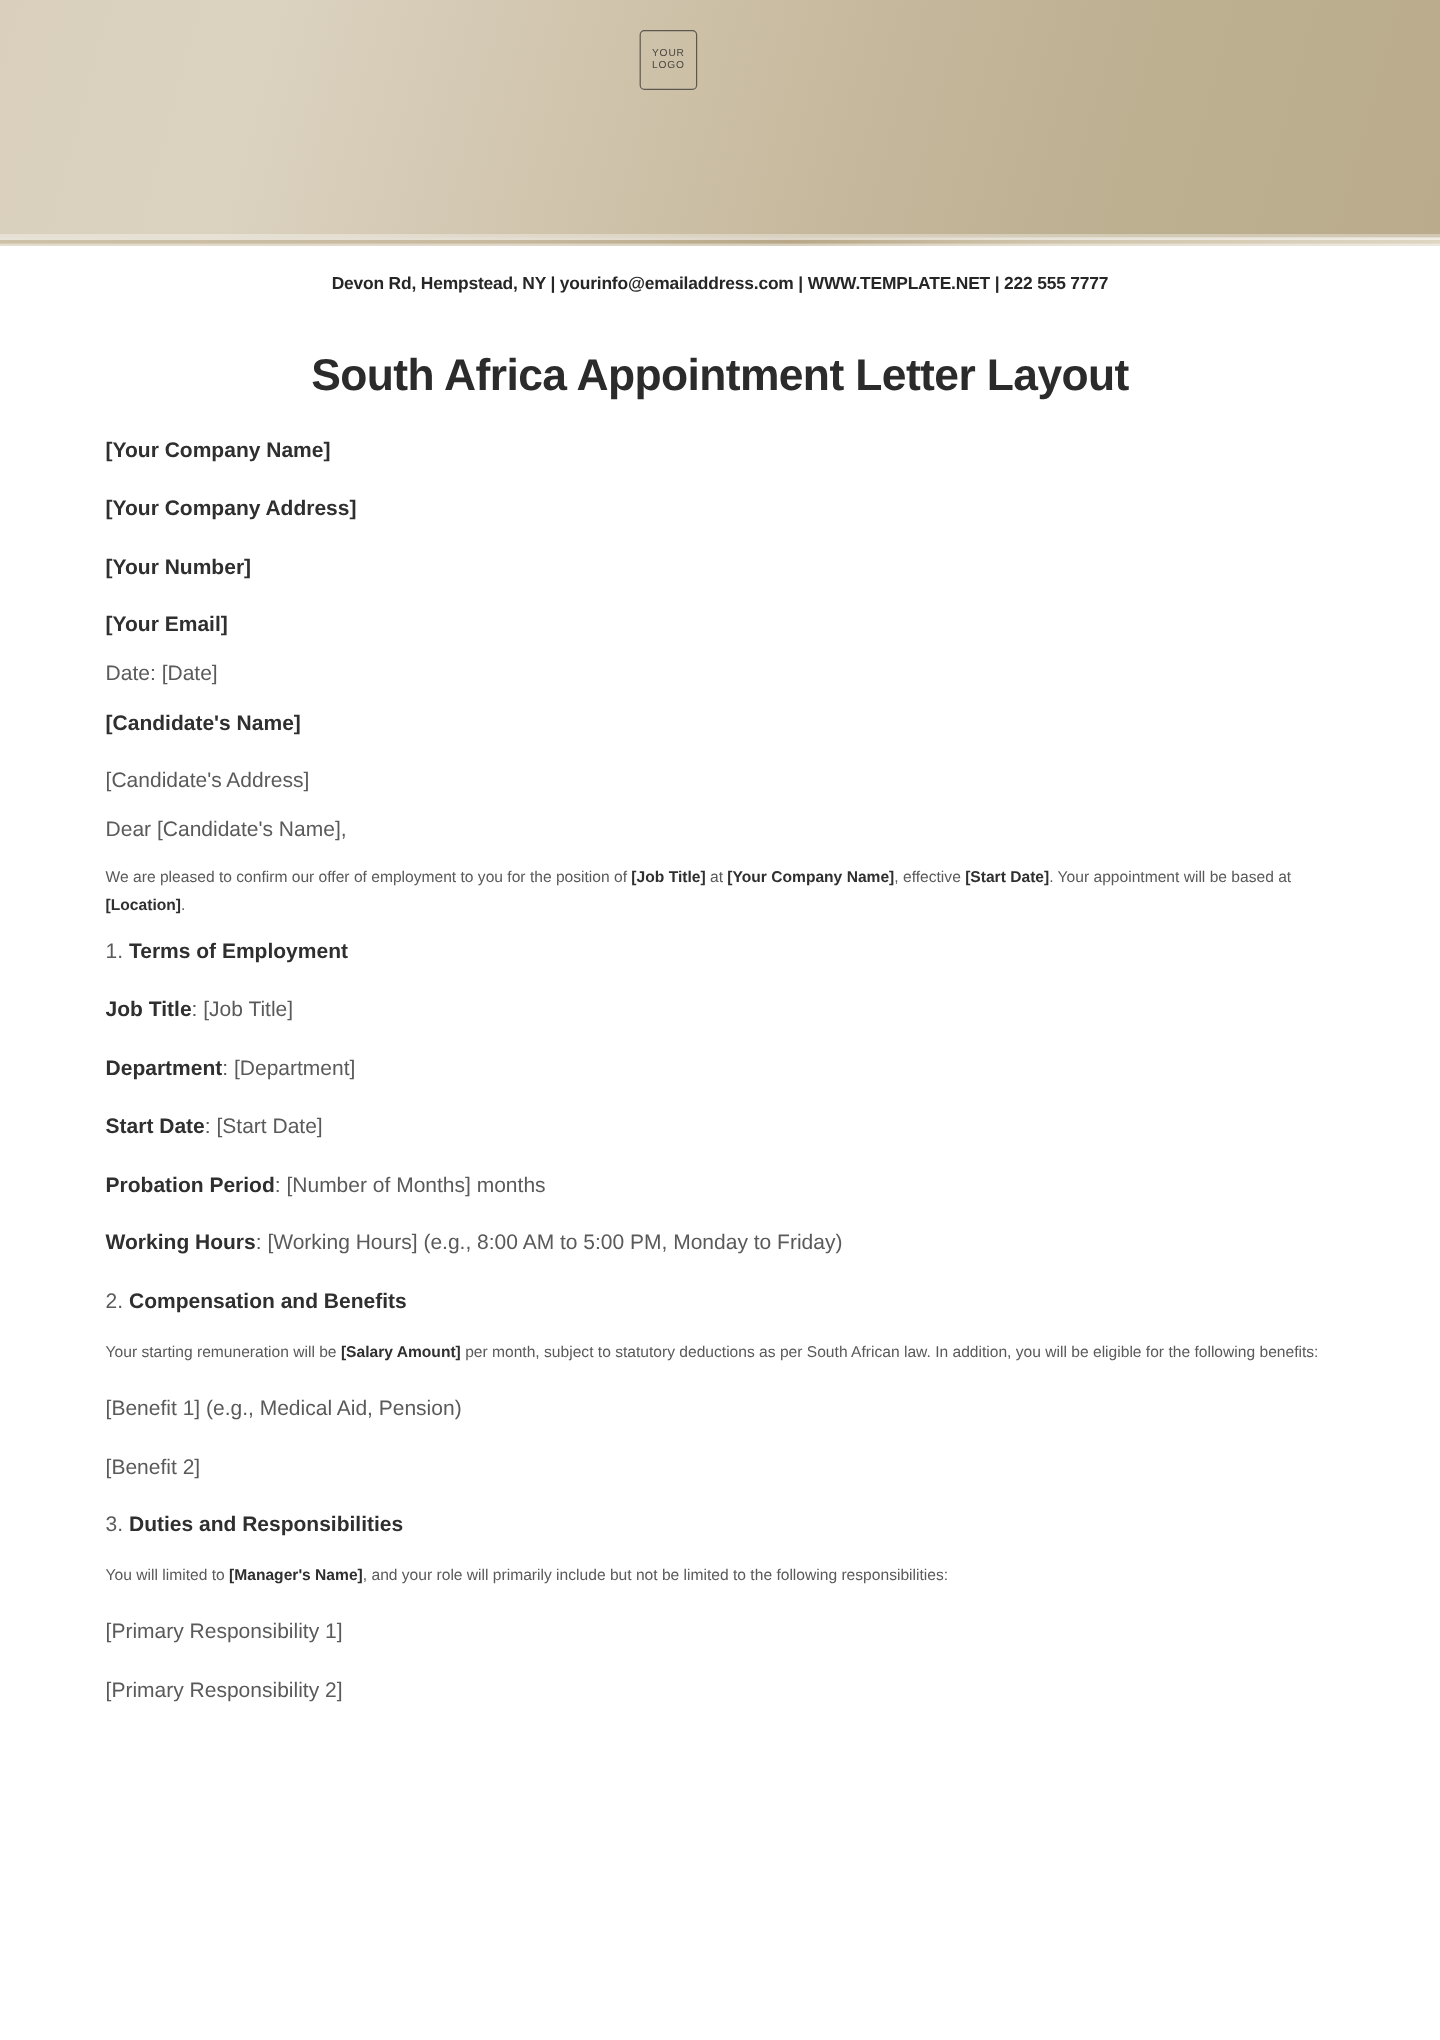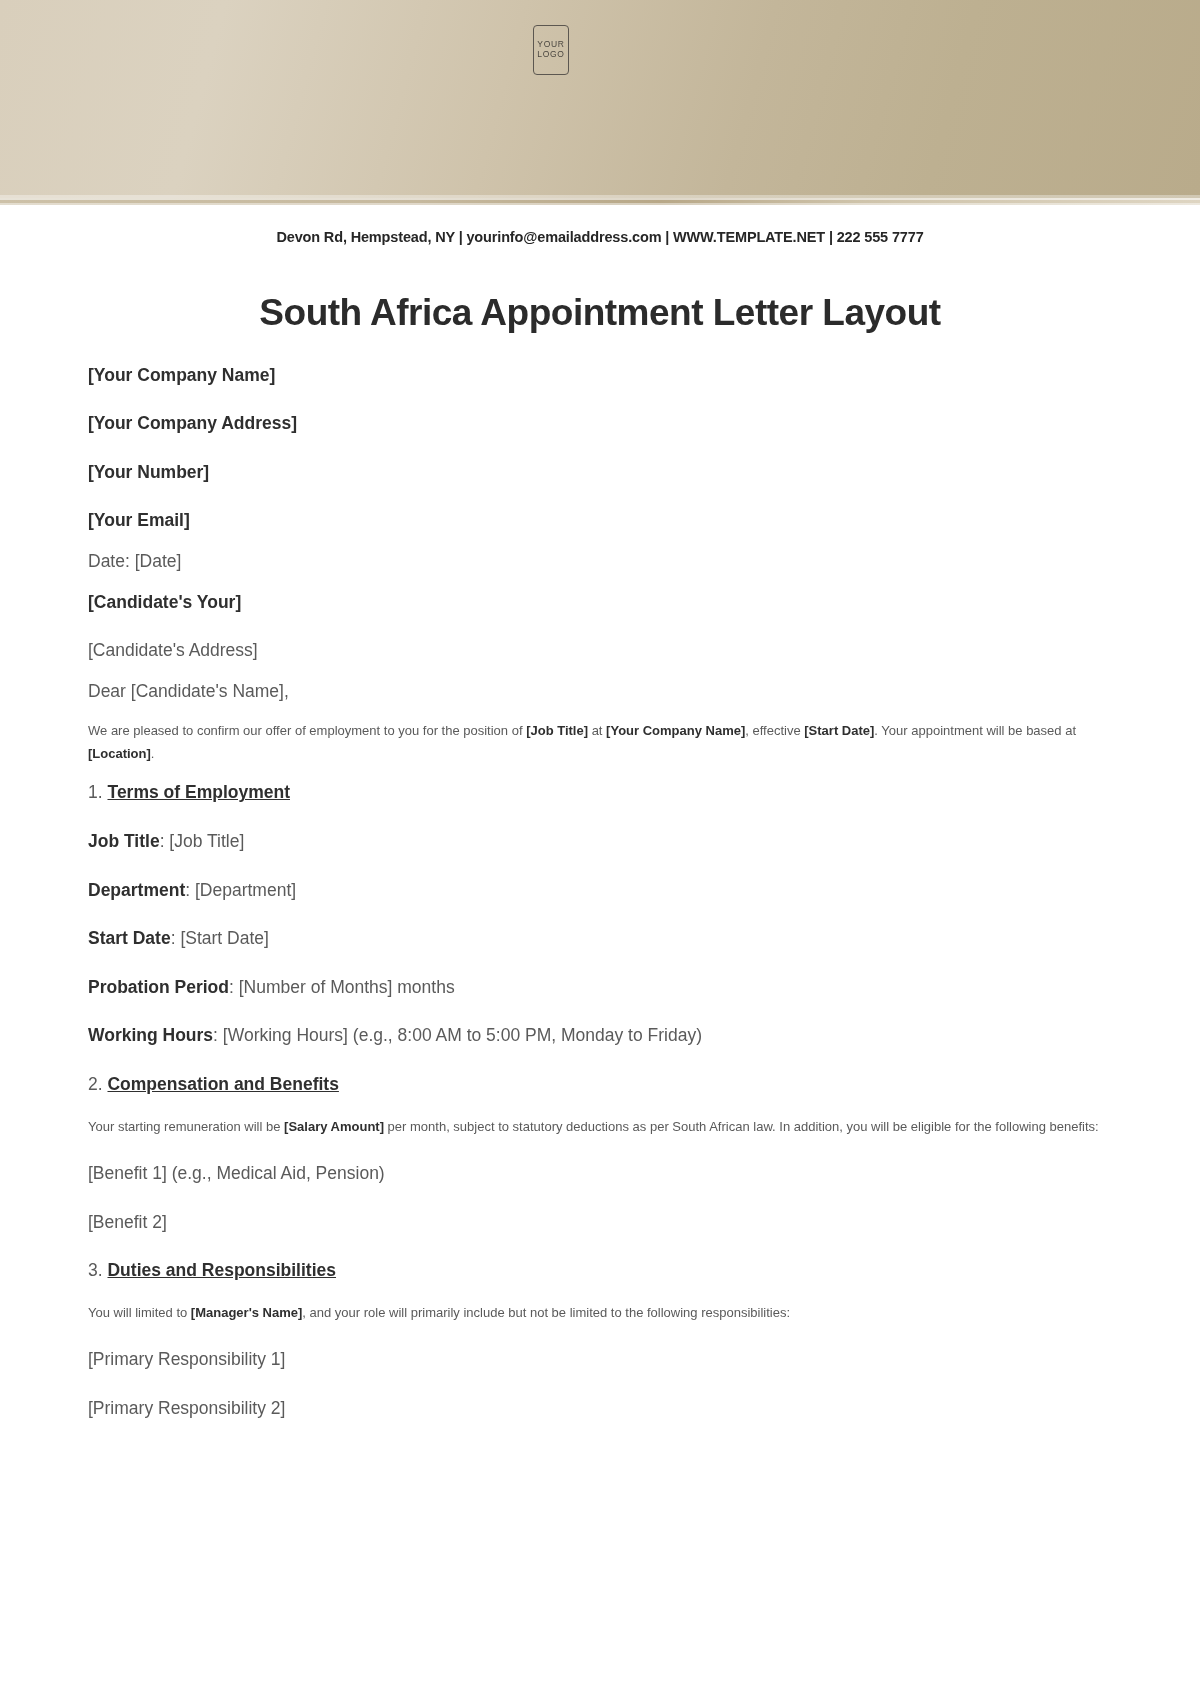--- a/index.html
+++ b/index.html
@@ -35,21 +35,21 @@
     position: absolute;
     left: 0; right: 0; bottom: 0;
     height: 3px;
     background: rgba(255,255,255,0.35);
   }
 
   .logo-box {
     position: absolute;
     left: 533px;
     top: 25px;
-    width: 36px;
+    width: 48px;
     height: 50px;
     border: 1.6px solid #5c5750;
     border-radius: 4px;
     display: flex;
     flex-direction: column;
     align-items: center;
     justify-content: center;
     line-height: 1.12;
   }
   .logo-box span {
@@ -129,21 +129,21 @@
   .blk.gap-sm { margin-top: 14px; }
   .blk b, .blk strong { color: #2f2f2f; font-weight: bold; }
   .para {
     font-size: 13px;
     line-height: 1.73;
     color: #5a5a5a;
     margin: 0;
   }
   .para b { color: #2f2f2f; font-weight: bold; }
   .sec-head { font-size: 17.5px; color: #5a5a5a; }
-  .sec-head b { color: #2f2f2f; font-weight: bold; text-decoration: underline; }
+  .sec-head b { color: #2f2f2f; font-weight: bold; }
 </style>
 </head>
 <body>
 
 <div class="header-banner">
   <div class="logo-box">
     <span>YOUR</span>
     <span>LOGO</span>
   </div>
 </div>
@@ -157,21 +157,21 @@
 
   <h1 class="doc-title">South Africa Appointment Letter Layout</h1>
 
   <p class="blk gap-lg"><b>[Your Company Name]</b></p>
   <p class="blk gap-md"><b>[Your Company Address]</b></p>
   <p class="blk gap-md"><b>[Your Number]</b></p>
   <p class="blk gap-md"><b>[Your Email]</b></p>
 
   <p class="blk gap-sm">Date: [Date]</p>
 
-  <p class="blk gap-sm"><b>[Candidate's Your]</b></p>
+  <p class="blk gap-sm"><b>[Candidate's Name]</b></p>
   <p class="blk gap-md">[Candidate's Address]</p>
 
   <p class="blk gap-sm">Dear [Candidate's Name],</p>
 
   <p class="para gap-sm" style="margin-top:16px;"><span>We are pleased to confirm our offer of employment to you for the position of </span><b>[Job Title]</b><span> at </span><b>[Your Company Name]</b><span>, effective </span><b>[Start Date]</b><span>. Your appointment will be based at </span><b>[Location]</b><span>.</span></p>
 
   <p class="blk sec-head" style="margin-top:14px;"><span>1.</span> <b>Terms of Employment</b></p>
 
   <p class="blk gap-md"><b>Job Title</b><span>: [Job Title]</span></p>
   <p class="blk gap-md"><b>Department</b><span>: [Department]</span></p>

